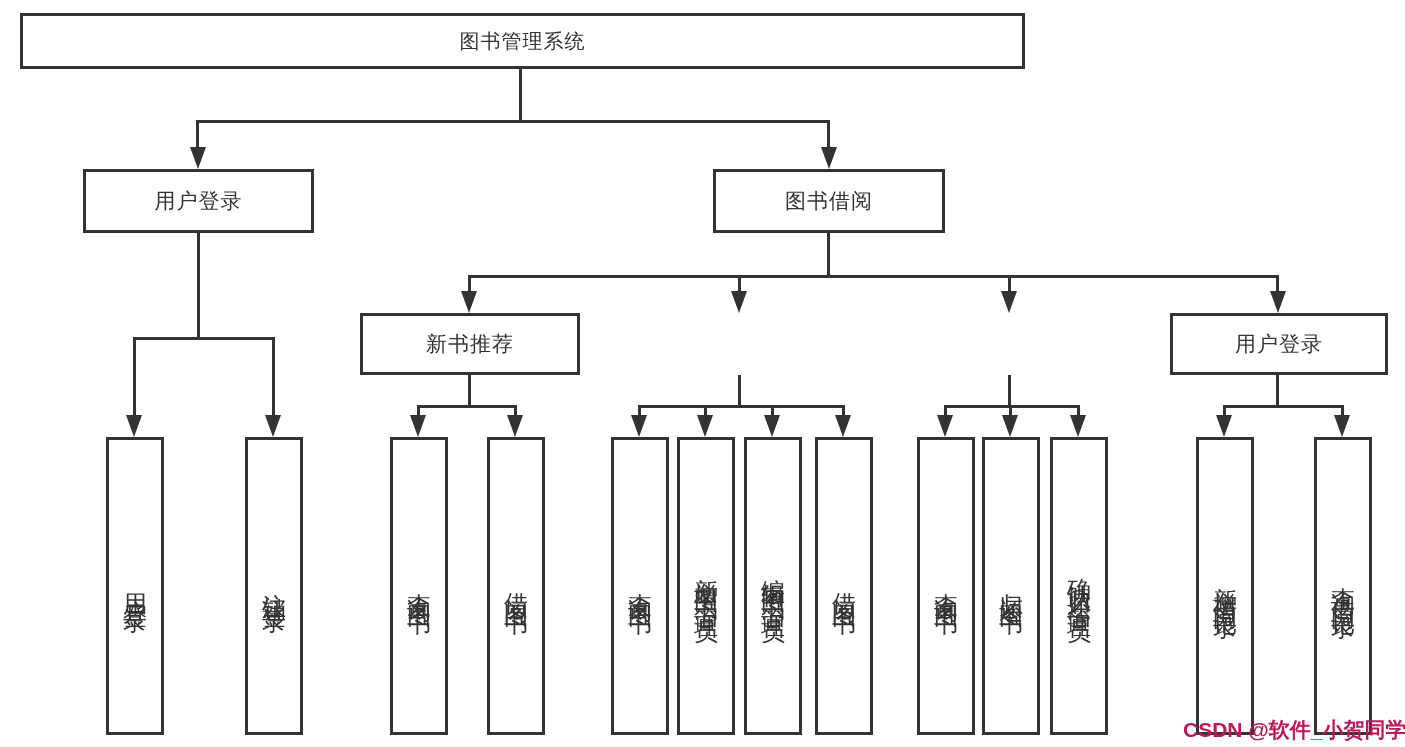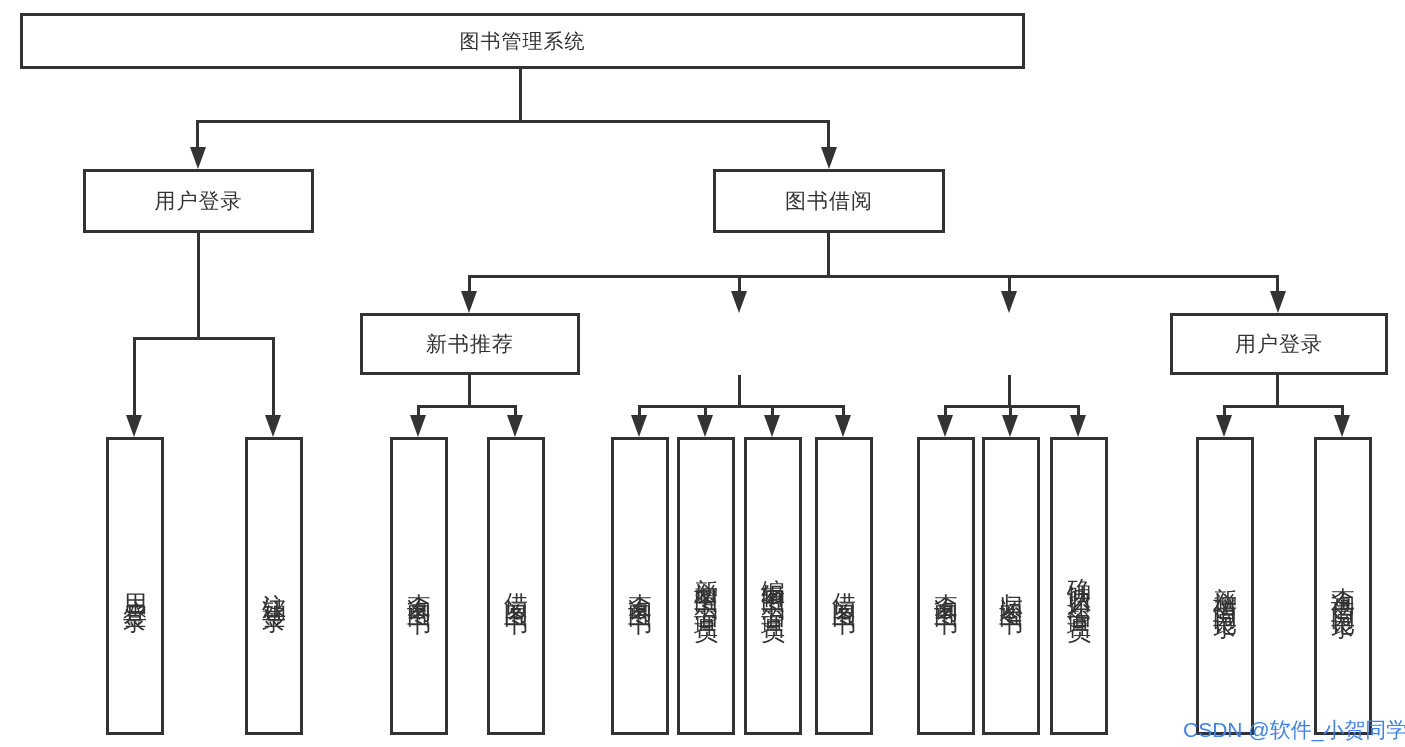--- a/index.html
+++ b/index.html
@@ -21,21 +21,21 @@
     font-size:24px;line-height:1;letter-spacing:6px;color:#333333;white-space:pre;
   }
   .ln{position:absolute;background:#333333;}
   .arw{
     position:absolute;width:0;height:0;
     border-left:8px solid transparent;border-right:8px solid transparent;
     border-top:22px solid #333333;
   }
   .watermark{
     position:absolute;left:1183px;top:716px;width:222px;
-    font-size:21px;color:#3b82f6;white-space:nowrap;
+    font-size:21px;color:#be185d;white-space:nowrap;font-weight:bold;
   }
 </style>
 </head>
 <body>
 
 <div id="stage">
 
   <div class="hbox" style="left:20px;top:13px;width:1005px;height:56px;font-size:20px;">
     <span>图书管理系统</span>
   </div>

